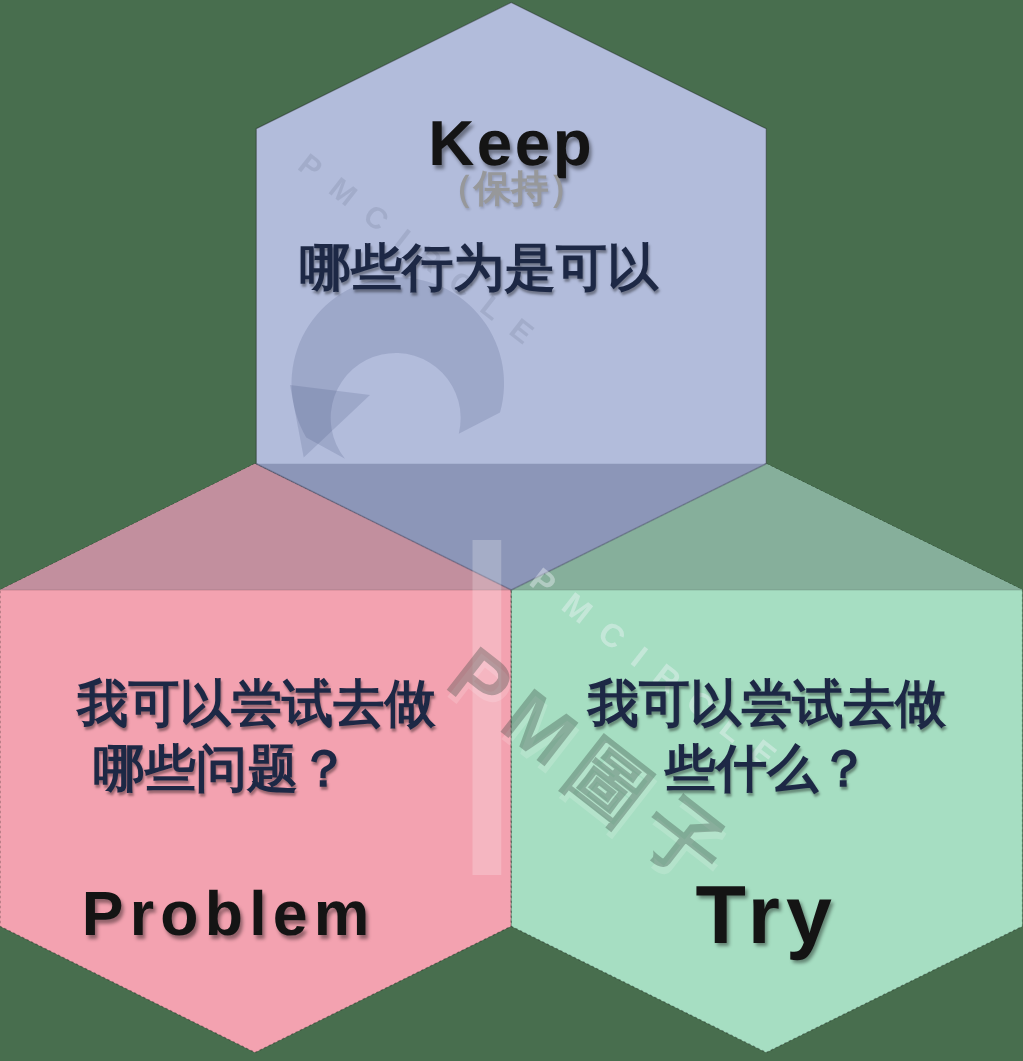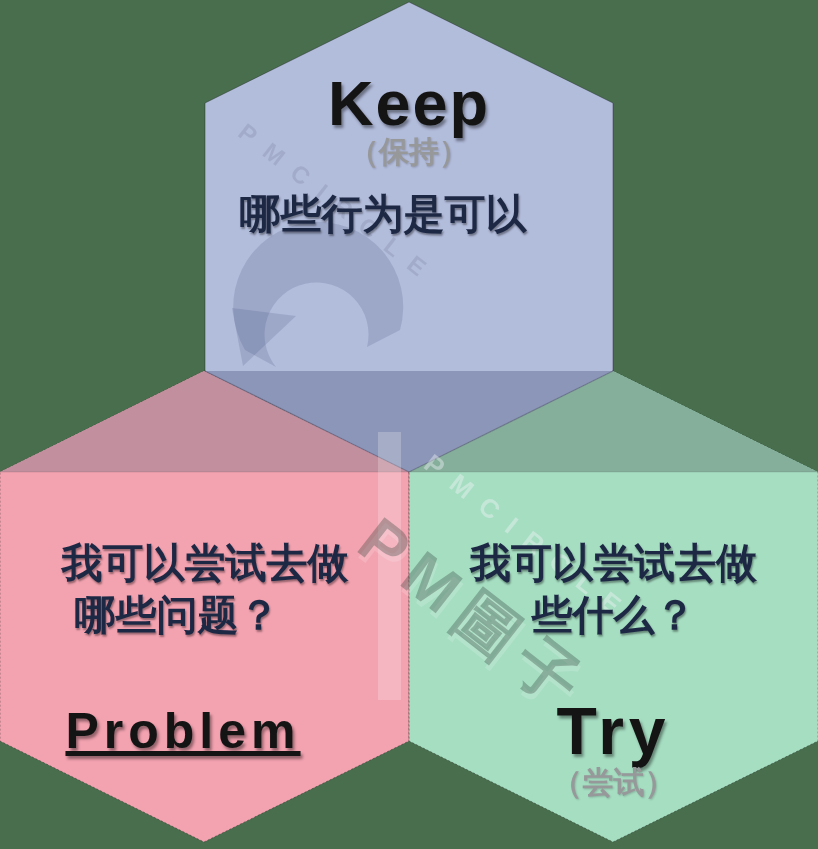--- a/index.html
+++ b/index.html
@@ -20,29 +20,29 @@
   .hex-subtitle{
     font-weight:bold;color:var(--paren-text,#97989a);
     text-shadow:1px 1px 2px rgba(0,0,0,0.18);
   }
   .hex-question{
     font-weight:600;color:var(--question-text,#1d2845);
     text-shadow:1px 2px 2px rgba(0,0,0,0.38);
   }
 
   
-  #keep-title   {left:205px;top:72px;width:408px;font-size:63px;line-height:62px;letter-spacing:2px;}
+  #keep-title   {left:205px;top:84px;width:408px;font-size:51px;line-height:62px;letter-spacing:2px;}
   #keep-subtitle{left:205px;top:134px;width:408px;font-size:30px;line-height:36px;}
   #keep-q1      {left:205px;top:189px;width:356px;font-size:41px;line-height:50px;}
   #keep-q2      {left:205px;top:241px;width:408px;font-size:41px;line-height:50px;}
 
   
   #problem-q1      {left:0;top:538px;width:410px;font-size:41px;line-height:50px;}
   #problem-q2      {left:0;top:590px;width:354px;font-size:41px;line-height:50px;}
-  #problem-title   {left:0;top:702px;width:366px;font-size:50px;line-height:58px;letter-spacing:5px;text-decoration:underline;}
+  #problem-title   {left:0;top:702px;width:366px;font-size:50px;line-height:58px;letter-spacing:5px;}
   #problem-subtitle{left:0;top:764px;width:410px;font-size:31px;line-height:38px;}
 
   
   #try-q1      {left:409px;top:538px;width:409px;font-size:41px;line-height:50px;}
   #try-q2      {left:409px;top:590px;width:409px;font-size:41px;line-height:50px;}
   #try-title   {left:409px;top:702px;width:409px;font-size:66px;line-height:58px;letter-spacing:5px;}
   #try-subtitle{left:409px;top:764px;width:409px;font-size:31px;line-height:38px;}
 
   
   .wm{position:absolute;transform-origin:0 0;transform:rotate(38deg);font-weight:bold;pointer-events:none;}
@@ -99,15 +99,14 @@
   <div class="txt hex-subtitle" id="keep-subtitle">（保持）</div>
   <div class="txt hex-question" id="keep-q1">哪些行为是可以</div>
 
   <div class="txt hex-question" id="problem-q1">我可以尝试去做</div>
   <div class="txt hex-question" id="problem-q2">哪些问题？</div>
   <div class="txt hex-title" id="problem-title">Problem</div>
 
   <div class="txt hex-question" id="try-q1">我可以尝试去做</div>
   <div class="txt hex-question" id="try-q2">些什么？</div>
   <div class="txt hex-title" id="try-title">Try</div>
-  <div class="txt hex-subtitle" id="try-subtitle">（尝试）</div>
 
 </div>
 
 </body></html>

